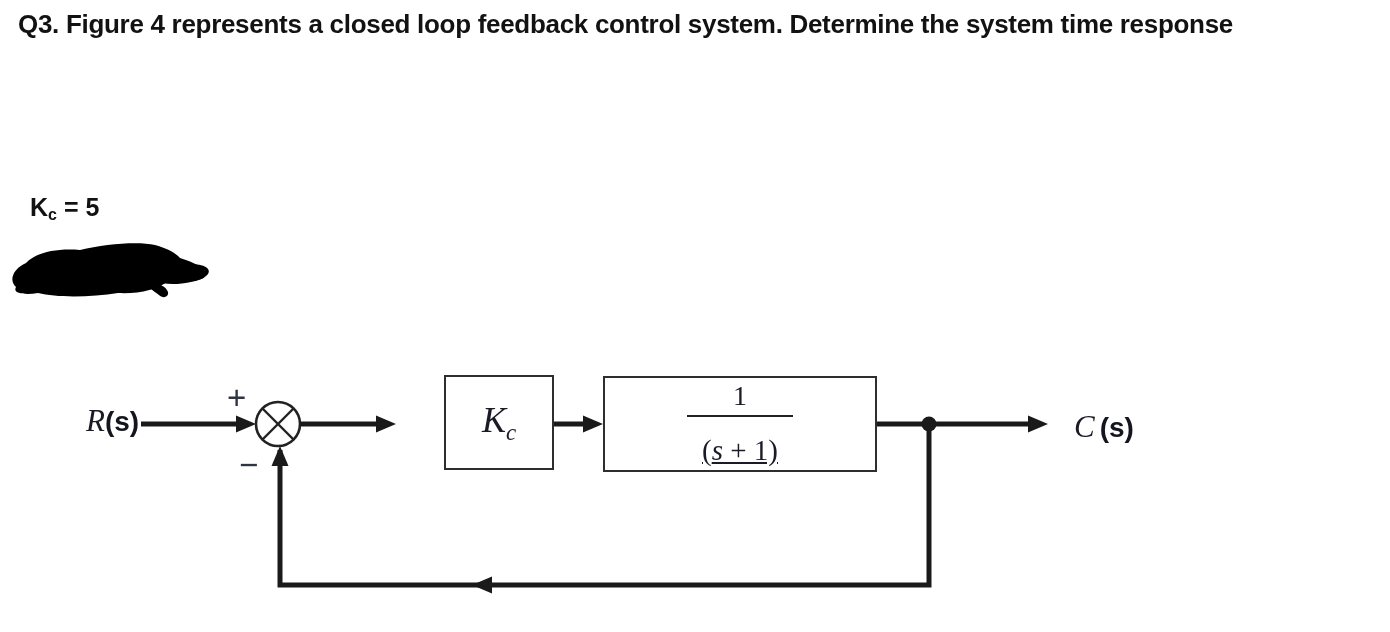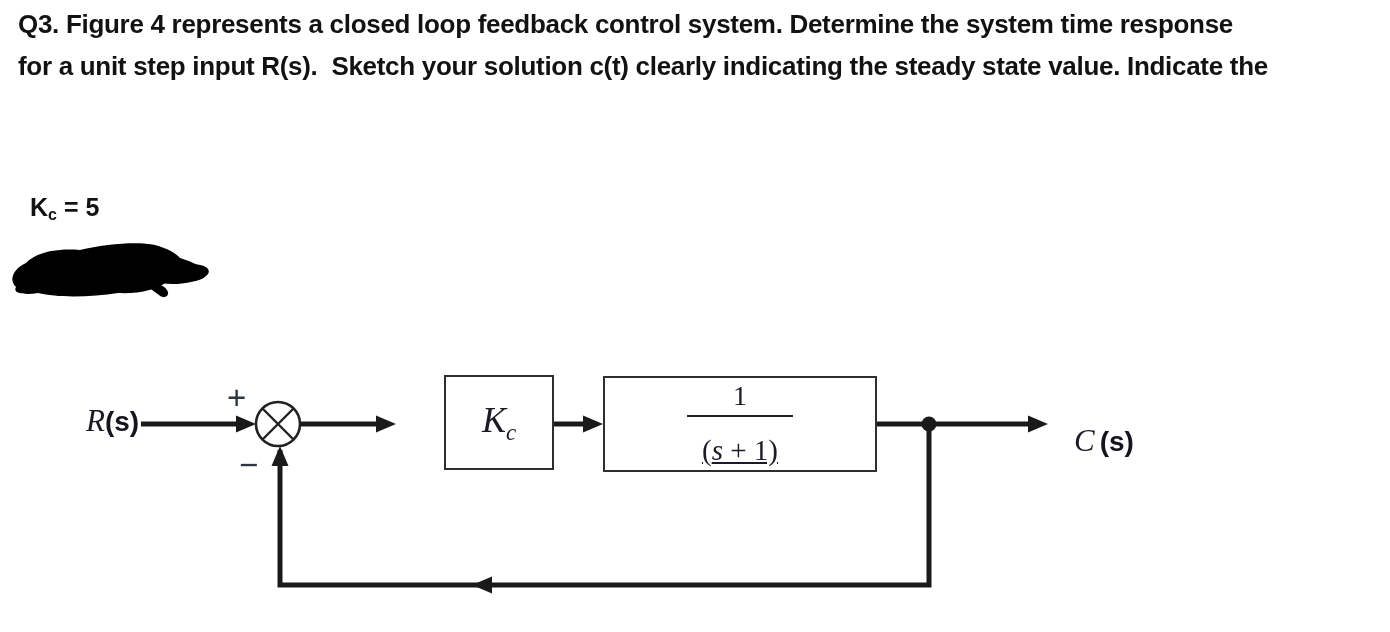--- a/index.html
+++ b/index.html
@@ -66,41 +66,40 @@
     margin-left: 24px;
   }
   .signal-label .paren {
     font-family: "Liberation Sans", sans-serif;
     font-style: normal;
     font-size: 28px;
     font-weight: 600;
     color: #15151f;
   }
   .rs-label { left: 62px; top: 403px; }
-  .cs-label { left: 1050px; top: 423px; }
+  .cs-label { left: 1050px; top: 409px; }
   .cs-label .paren { margin-left: 5px; }
   .sign {
     position: absolute;
     font-family: "Liberation Sans", sans-serif;
     font-size: 33px;
     font-weight: 400;
     color: #2c3540;
     line-height: 1;
   }
   .plus-sign  { left: 227px; top: 381px; }
   .minus-sign { left: 239px; top: 448px; }
 </style>
 </head>
 <body>
 
 <div class="page">
 
   <div class="question">
     <div class="qline">Q3. Figure 4 represents a closed loop feedback control system. Determine the system time response</div>
-    <div class="qline">for a unit step input R(s).  Sketch your solution c(t) clearly indicating the steady state value. Indicate the</div>
   </div>
 
   <div class="gain"><span>K</span><sub>c</sub><span class="prewrap"> = 5</span></div>
 
   <svg class="diagram-svg" width="1390" height="632" viewBox="0 0 1390 632">
 
     <g>
       <ellipse cx="181" cy="274" rx="26" ry="7.5" fill="none" stroke="#000000" stroke-width="4" transform="rotate(-6 181 274)"></ellipse>
       <path fill="#000000" d="M 16,287 C 8,280 14,268 26,263 C 36,252 58,248 80,250 C 105,244 138,241 155,245
            C 166,248 176,253 180,258 C 190,261 199,265 203,269 C 208,273 206,279 198,280

